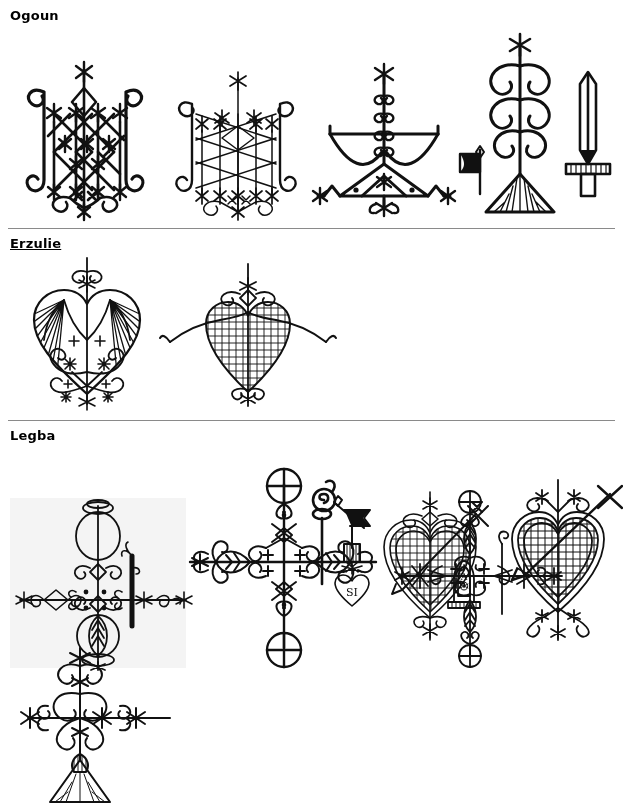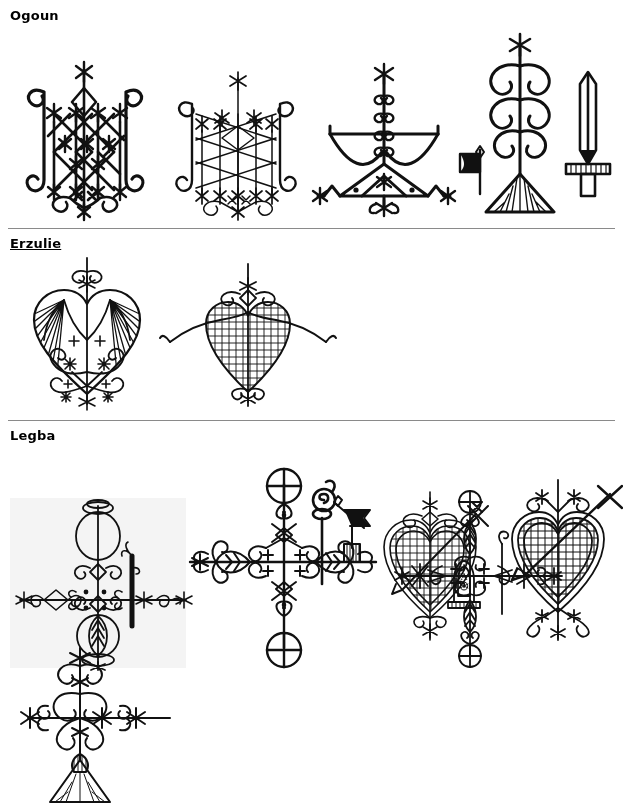--- a/index.html
+++ b/index.html
@@ -331,20 +331,29 @@
           <path d="M22 28 L22 56"></path>
           <path d="M14 52 L30 52 L30 70 L14 70 Z"></path>
         </g>
         <path class="inkfill" d="M15 19 L39 19 L33 26 L39 33 L21 33 Z"></path>
         <g class="ink" stroke-width="1">
           <path d="M17 52 L17 70 M20 52 L20 70 M23 52 L23 70 M26 52 L26 70 M29 52 L29 70"></path>
         </g>
       </svg>
     </div>
 
+    <div class="fig" style="left:330px;top:332px;">
+      <svg width="44" height="50" viewBox="0 0 44 50">
+        <g class="ink" stroke-width="1.6">
+          <path d="M22 46 C10 36 5 29 5 23 C5 18 9 15 13 15 C17 15 20 17 22 21 C24 17 27 15 31 15 C35 15 39 18 39 23 C39 29 34 36 22 46 Z"></path>
+          <path d="M22 14 L22 2 M12 6 L32 12 M12 12 L32 6 M16 2 L28 12 M28 2 L16 12"></path>
+        </g>
+        <text x="22" y="36" text-anchor="middle" font-family="DejaVu Serif, serif" font-size="11" fill="#111">SI</text>
+      </svg>
+    </div>
 
     <div class="fig" style="left:368px;top:258px;">
       <svg width="124" height="158" viewBox="0 0 124 158">
         <defs>
           <clipPath id="heartClipC">
             <path d="M62 126 C34 100 22 80 22 62 C22 48 33 40 44 40 C53 40 59 46 62 53 C65 46 71 40 80 40 C91 40 102 48 102 62 C102 80 90 100 62 126 Z"></path>
           </clipPath>
         </defs>
 
         <g class="ink" stroke-width="2">

